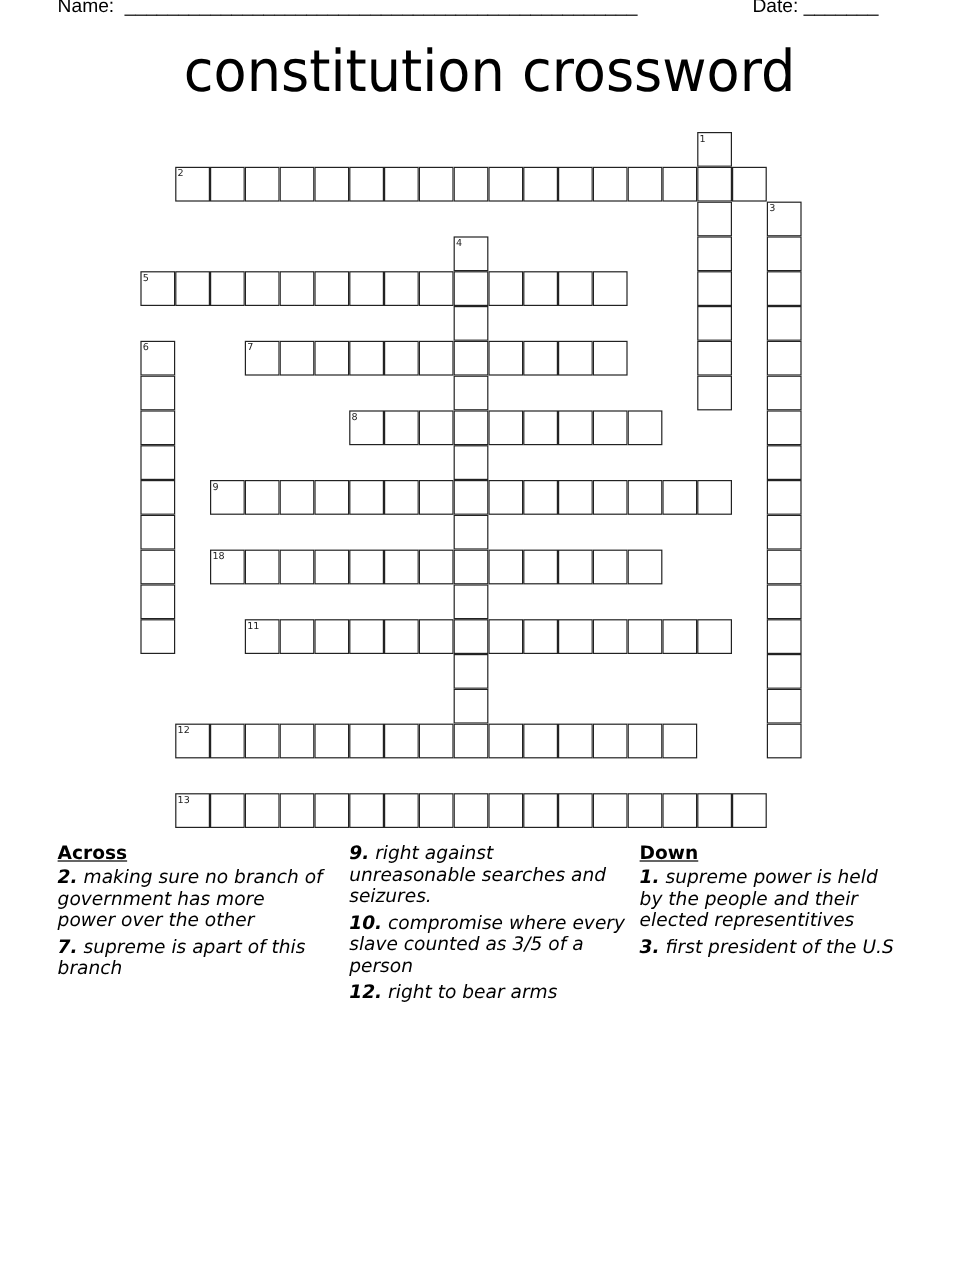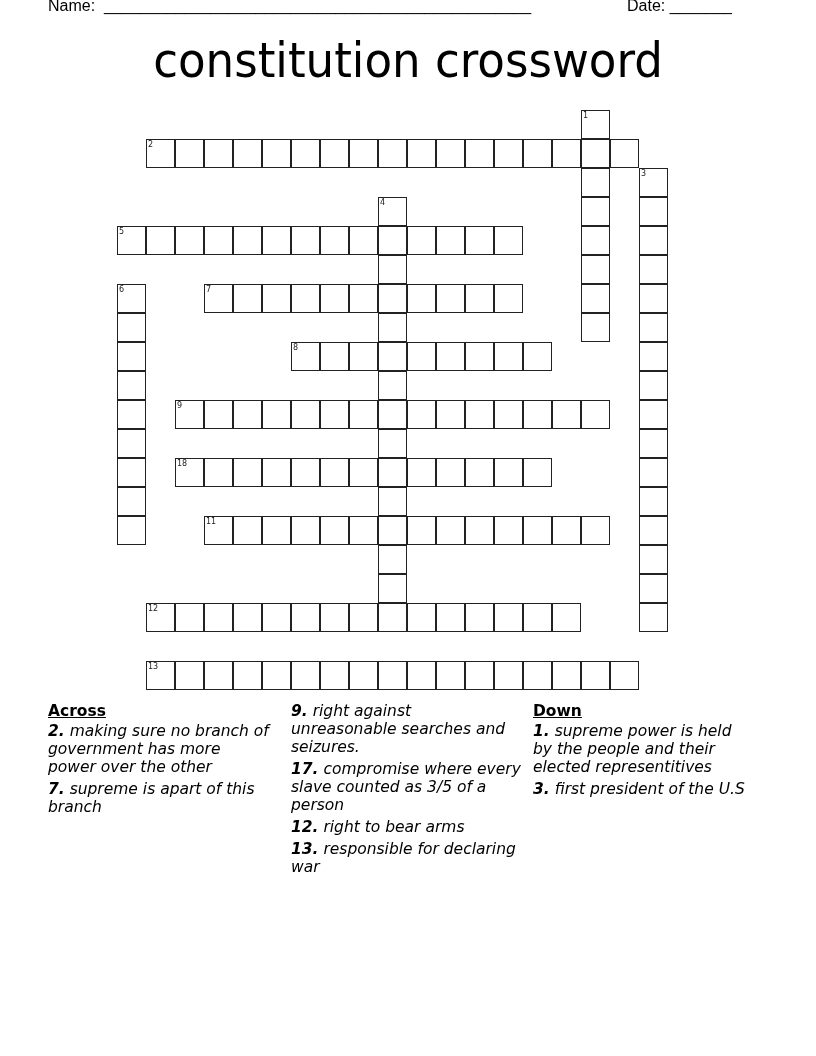--- a/index.html
+++ b/index.html
@@ -242,22 +242,21 @@
   </div>
 
 <div class="clues col-left">
   <div class="heading">Across</div>
   <div class="clue"><span class="cn">2.</span> <span>making sure no branch of government has more power over the other</span></div>
   <div class="clue"><span class="cn">7.</span> <span>supreme is apart of this branch</span></div>
 </div>
 
 <div class="clues col-mid">
   <div class="clue"><span class="cn">9.</span> <span>right against unreasonable searches and seizures.</span></div>
-  <div class="clue"><span class="cn">17.</span> <span>compromise where every slave counted as 3/5 of a person</span></div>
+  <div class="clue"><span class="cn">10.</span> <span>compromise where every slave counted as 3/5 of a person</span></div>
   <div class="clue"><span class="cn">12.</span> <span>right to bear arms</span></div>
-  <div class="clue"><span class="cn">13.</span> <span>responsible for declaring war</span></div>
 </div>
 
 <div class="clues col-right">
   <div class="heading">Down</div>
   <div class="clue"><span class="cn">1.</span> <span>supreme power is held by the people and their elected representitives</span></div>
   <div class="clue"><span class="cn">3.</span> <span>first president of the U.S</span></div>
 </div>
 
 </body></html>

